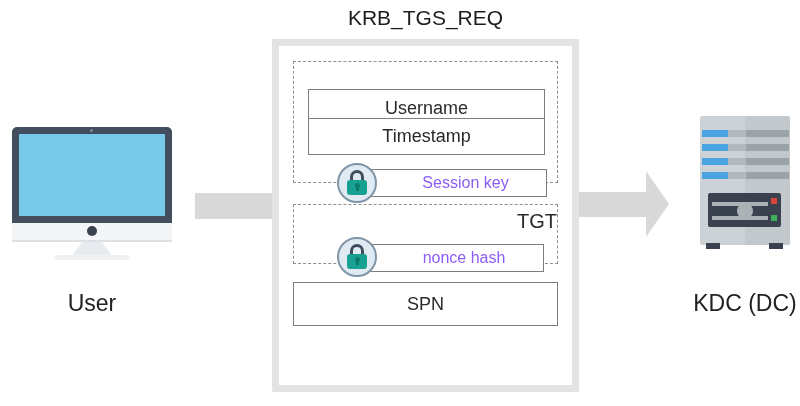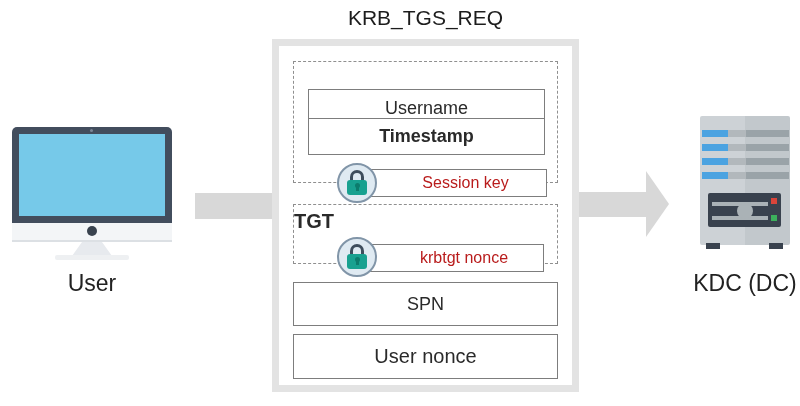--- a/index.html
+++ b/index.html
@@ -17,32 +17,32 @@
 
   
   .request-box{
     left:272px;top:39px;width:307px;height:353px;
     border:7px solid #e3e3e3;background:#ffffff;
   }
   .dashed-group{
     position:absolute;border:1px dashed #8f8f8f;background:transparent;z-index:1;
   }
   .group1{left:14px;top:15px;width:263px;height:120px;}
-  .group2{left:14px;top:158px;width:263px;height:53px;font-size:20px;color:#2a2a2a;text-align:left;padding-top:5px;font-weight:bold;}
+  .group2{left:14px;top:158px;width:263px;height:53px;font-size:20px;color:#2a2a2a;text-align:right;padding-top:5px;}
   .field{
     position:absolute;border:1.5px solid #7d7d7d;background:#ffffff;
     display:flex;align-items:center;justify-content:center;z-index:2;color:#2a2a2a;
   }
   .field-username{left:29px;top:27px;width:235px;height:36px;font-size:18px;margin-top:16px;}
-  .field-timestamp{left:29px;top:72px;width:235px;height:35px;font-size:18px;font-weight:bold;}
+  .field-timestamp{left:29px;top:72px;width:235px;height:35px;font-size:18px;}
   .field-spn{left:14px;top:236px;width:263px;height:42px;font-size:18px;}
   .field-nonce{left:14px;top:288px;width:263px;height:43px;font-size:20px;}
   .enc-box{
     position:absolute;border:1.5px solid #7d7d7d;background:#ffffff;z-index:3;
-    display:flex;align-items:center;justify-content:center;font-size:16px;color:#b91c1c;
+    display:flex;align-items:center;justify-content:center;font-size:16px;color:#8b5cf6;
   }
   .enc-session{left:71px;top:123px;width:161px;height:26px;padding-left:34px;}
   .enc-krbtgt{left:71px;top:198px;width:158px;height:26px;padding-left:34px;}
 
   
   .lock-circle{
     position:absolute;width:40px;height:40px;border-radius:50%;
     background:#dfeaf2;border:2px solid #8195a8;z-index:4;box-sizing:border-box;
   }
   .lock1{left:58px;top:117px;}
@@ -68,21 +68,21 @@
   .camera-dot{left:90px;top:129px;width:3px;height:3px;background:#7a8596;border-radius:50%;}
   .monitor-screen{left:19px;top:134px;width:146px;height:82px;background:#76c9e9;}
   .monitor-chin{left:12px;top:223px;width:160px;height:17px;background:#f3f5f7;}
   .logo-dot{left:87px;top:226px;width:10px;height:10px;background:#39424e;border-radius:50%;}
   .chin-shadow{left:12px;top:240px;width:160px;height:2px;background:#dce0e4;}
   .monitor-neck{
     left:72px;top:242px;width:40px;height:14px;background:#e7eaee;
     clip-path:polygon(25% 0,75% 0,100% 100%,0 100%);
   }
   .monitor-base{left:55px;top:255px;width:74px;height:5px;background:#eef0f2;border-radius:2px;}
-  .actor-label{font-size:23px;color:#222222;text-align:center;}
+  .actor-label{font-size:23px;color:#222222;text-align:center;margin-top:20px;}
   .user-label{left:12px;top:270px;width:160px;height:26px;line-height:26px;}
   .kdc-label{left:690px;top:270px;width:110px;height:26px;line-height:26px;}
 
   
   .server-body{
     left:700px;top:116px;width:90px;height:129px;border-radius:2px;
     background:linear-gradient(90deg,#cdd2d6 0 50%,#c2c8cc 50% 100%);
   }
   .server-stripe{
     position:absolute;left:2px;width:87px;height:7px;
@@ -135,31 +135,30 @@
       <div class="lock-body"></div>
       <div class="lock-keyhole"></div>
       <div class="lock-keystem"></div>
     </div>
 
     <div class="dashed-group group2">
       <span>TGT</span>
     </div>
 
     <div class="enc-box enc-krbtgt">
-      <span>krbtgt nonce</span>
+      <span>nonce hash</span>
     </div>
     <div class="lock-circle lock2">
       <div class="lock-shackle"></div>
       <div class="lock-body"></div>
       <div class="lock-keyhole"></div>
       <div class="lock-keystem"></div>
     </div>
 
     <div class="field field-spn">SPN</div>
-    <div class="field field-nonce">User nonce</div>
   </div>
 
   <div class="abs arrow-right-shaft"></div>
   <div class="abs arrow-right-head"></div>
 
   <div class="abs server-body">
     <div class="server-stripe stripe-1"></div>
     <div class="server-stripe stripe-2"></div>
     <div class="server-stripe stripe-3"></div>
     <div class="server-stripe stripe-4"></div>

